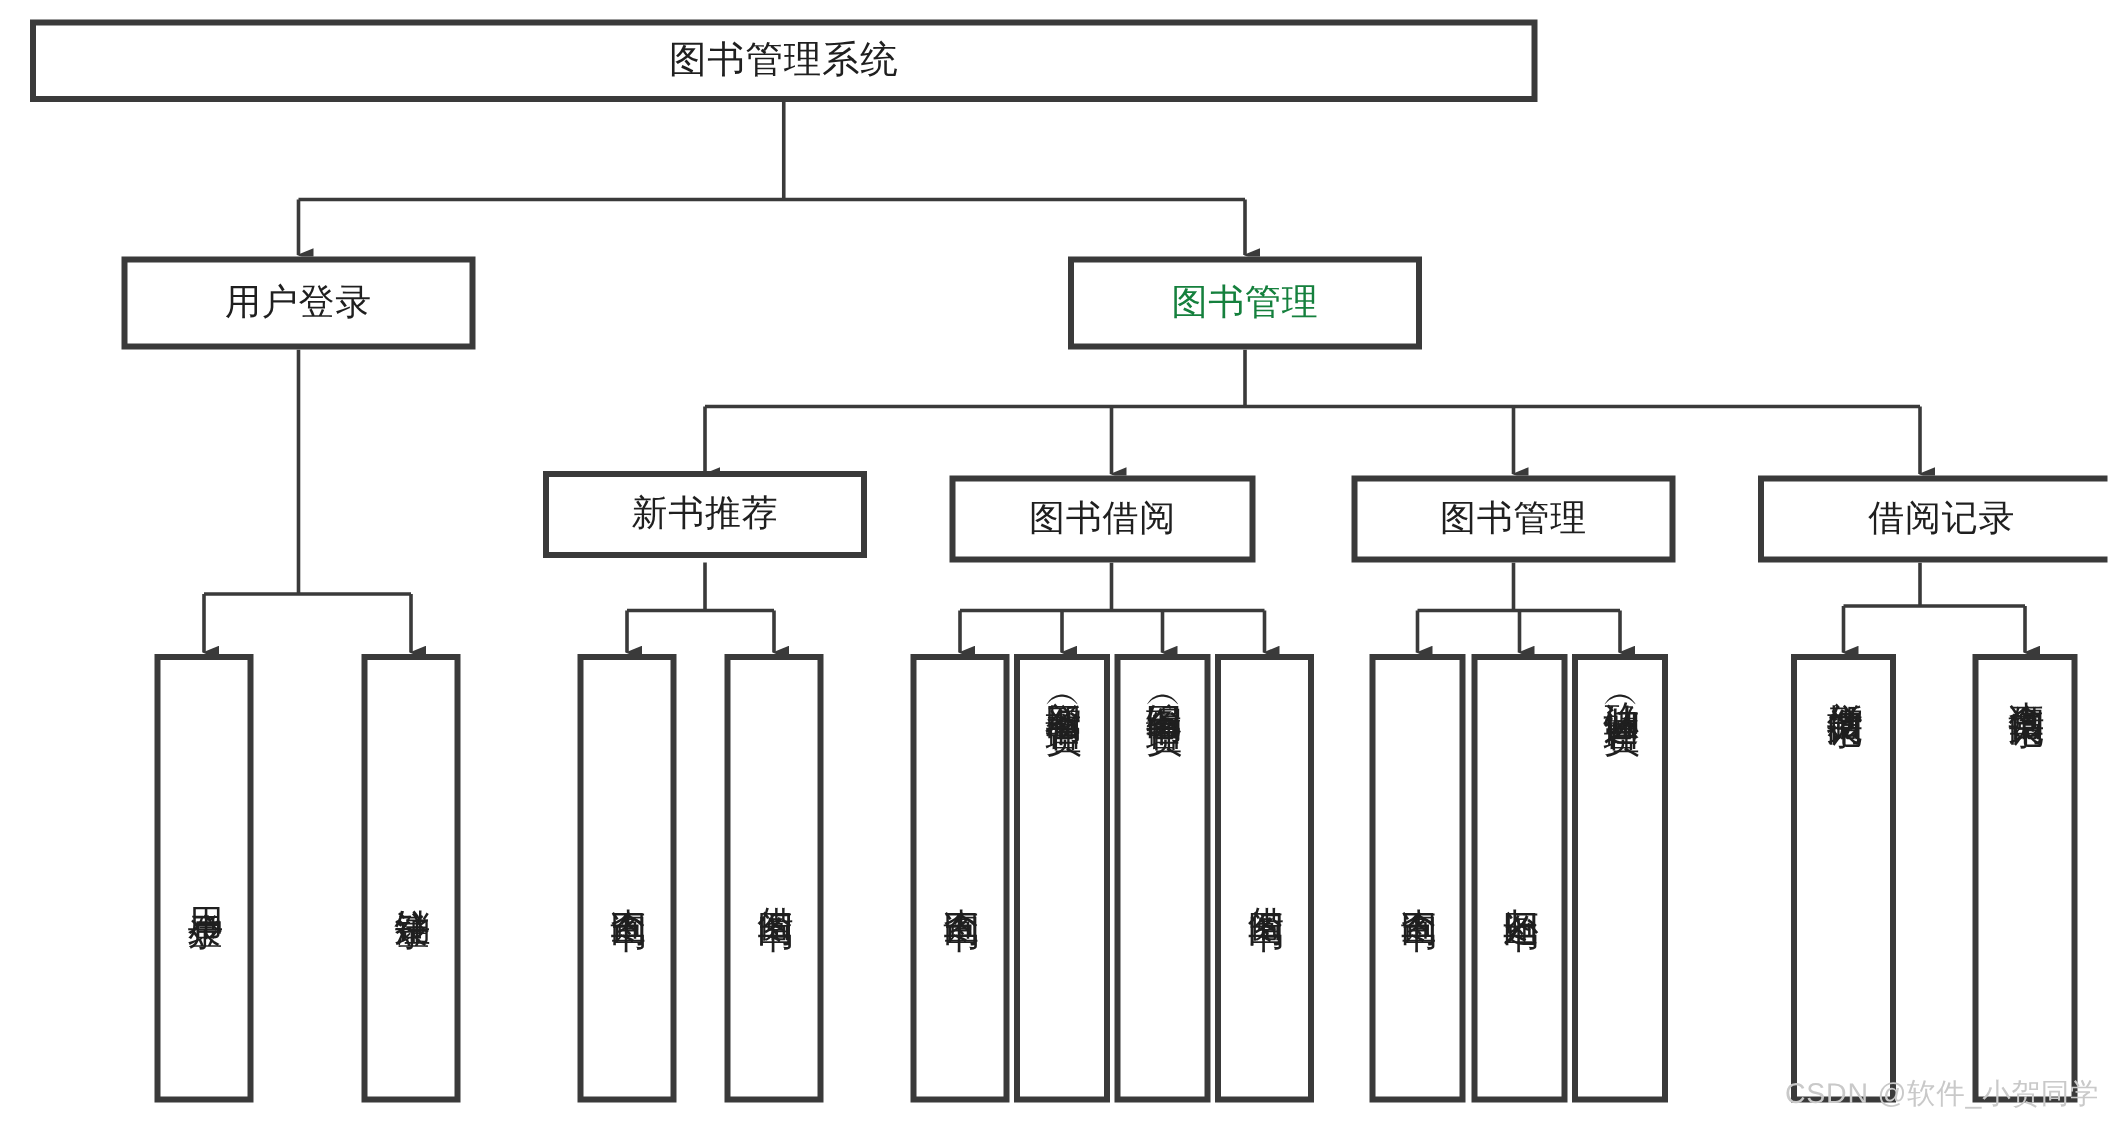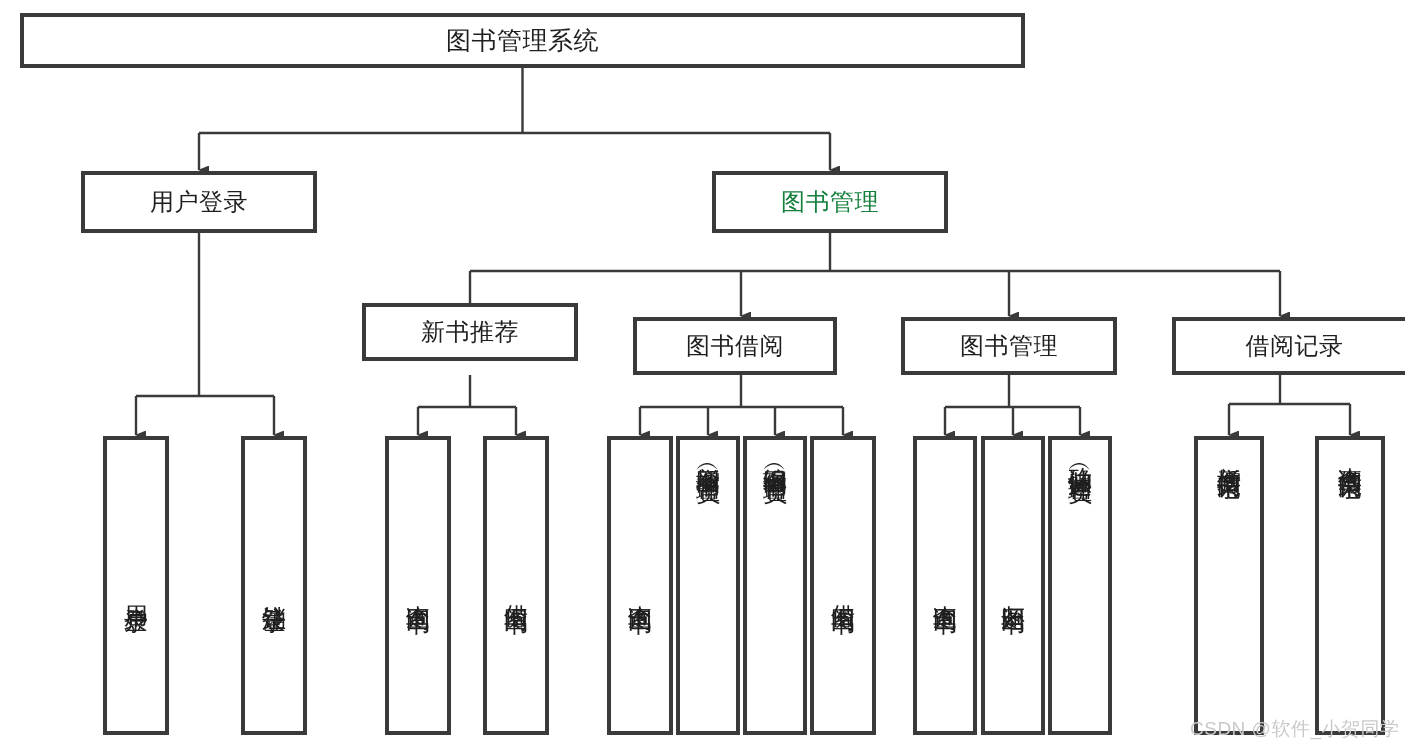--- a/index.html
+++ b/index.html
@@ -125,21 +125,21 @@
   <div id="nodes-group">
       <div class="node-box node-horizontal node-root" style="left: 20px; top: 13px; width: 1005px; height: 55px; border-color: rgb(58, 58, 58); background: rgb(255, 255, 255);">
         <span class="node-label" style="color: rgb(31, 31, 31);">图书管理系统</span>
       </div>
       <div class="node-box node-horizontal" style="left: 81px; top: 171px; width: 236px; height: 62px; border-color: rgb(58, 58, 58); background: rgb(255, 255, 255);">
         <span class="node-label" style="color: rgb(31, 31, 31);">用户登录</span>
       </div>
       <div class="node-box node-horizontal" style="left: 712px; top: 171px; width: 236px; height: 62px; border-color: rgb(58, 58, 58); background: rgb(255, 255, 255);">
         <span class="node-label" style="color: #15803d;">图书管理</span>
       </div>
-      <div class="node-box node-horizontal" style="left: 362px; top: 303px; width: 216px; height: 58px; border-color: rgb(58, 58, 58); background: rgb(255, 255, 255);">
+      <div class="node-box node-horizontal" style="left: 362px; top: 314px; width: 216px; height: 58px; border-color: rgb(58, 58, 58); background: rgb(255, 255, 255);">
         <span class="node-label" style="color: rgb(31, 31, 31);">新书推荐</span>
       </div>
       <div class="node-box node-horizontal" style="left: 633px; top: 317px; width: 204px; height: 58px; border-color: rgb(58, 58, 58); background: rgb(255, 255, 255);">
         <span class="node-label" style="color: rgb(31, 31, 31);">图书借阅</span>
       </div>
       <div class="node-box node-horizontal" style="left: 901px; top: 317px; width: 216px; height: 58px; border-color: rgb(58, 58, 58); background: rgb(255, 255, 255);">
         <span class="node-label" style="color: rgb(31, 31, 31);">图书管理</span>
       </div>
       <div class="node-box node-horizontal" style="left: 1172px; top: 317px; width: 245px; height: 58px; border-color: rgb(58, 58, 58); background: rgb(255, 255, 255);">
         <span class="node-label" style="color: rgb(31, 31, 31);">借阅记录</span>

